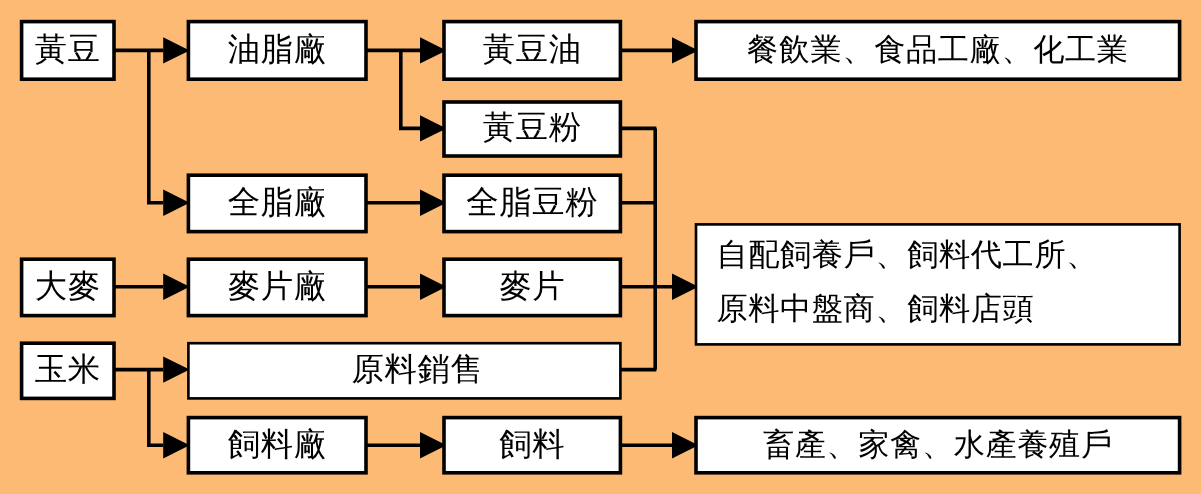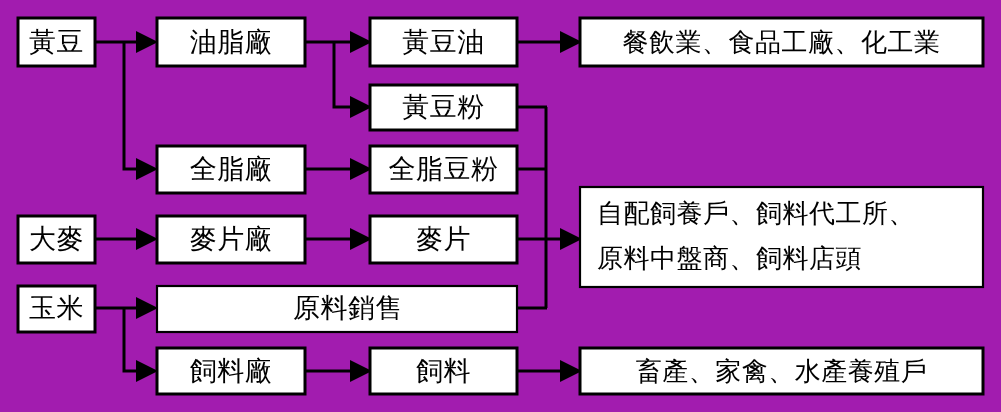--- a/index.html
+++ b/index.html
@@ -7,21 +7,21 @@
     padding: 0;
     background: #ffffff;
   }
   body {
     font-family: "DejaVu Sans", "Liberation Sans", sans-serif;
   }
   #flowchart-root {
     position: relative;
     width: 1001px;
     height: 412px;
-    background: #a21caf;
+    background: #fdba74;
     overflow: hidden;
   }
   svg.chart-svg {
     position: absolute;
     left: 0;
     top: 0;
     width: 1001px;
     height: 412px;
   }
   .node-box {

